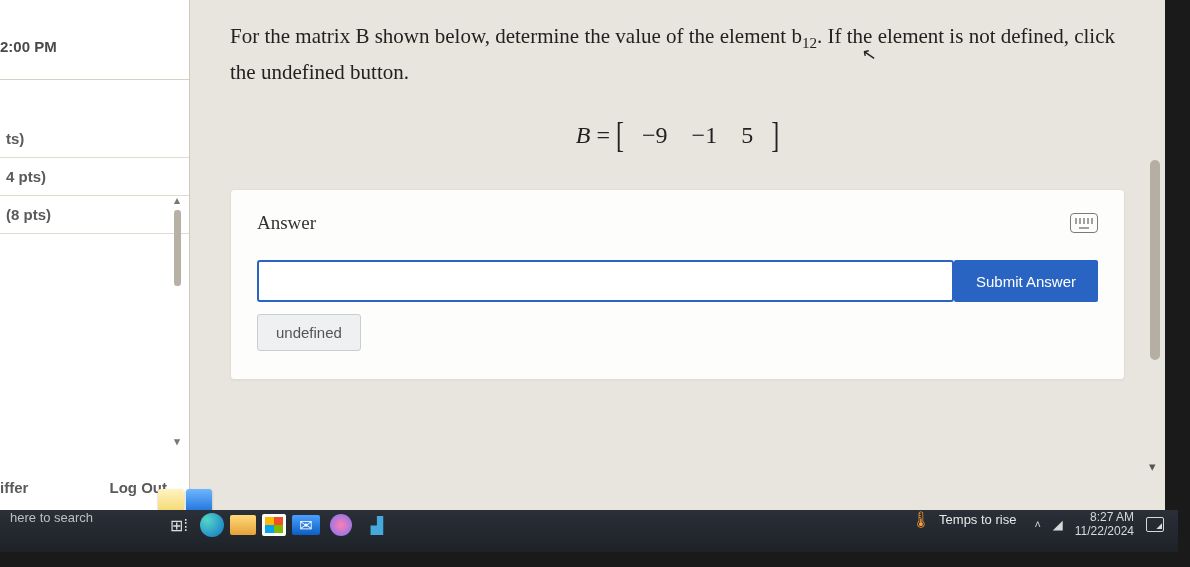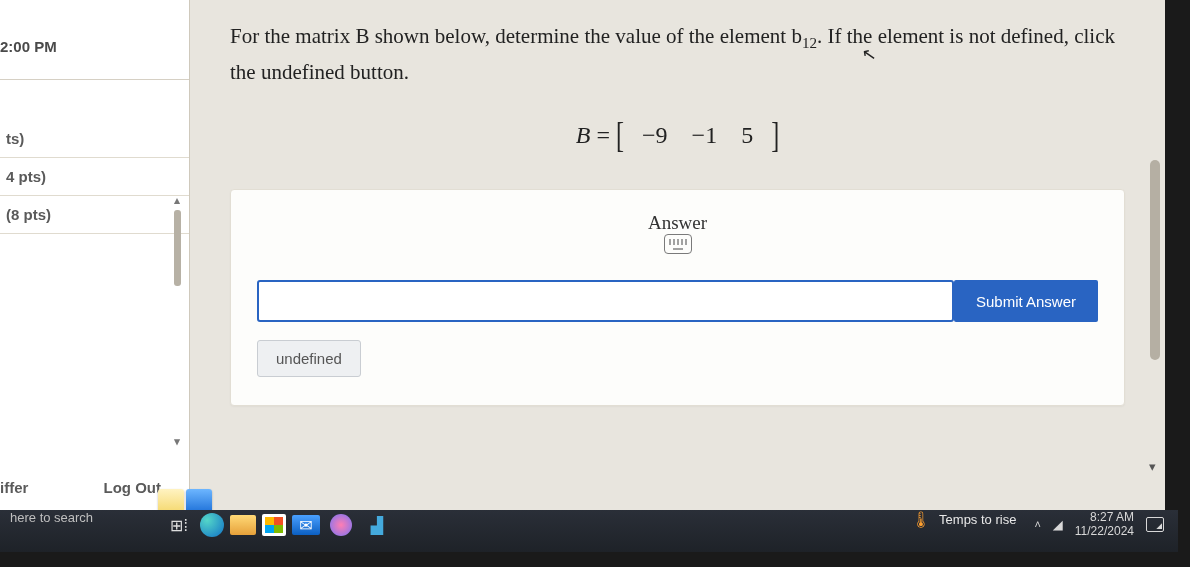--- a/index.html
+++ b/index.html
@@ -41,21 +41,21 @@
       padding: 10px 6px;
       border-bottom: 1px solid #e0dbcf;
     }
     .side-item.selected {
       background: #aab0bb;
       color: #3a3a3a;
     }
     .logout {
       position: absolute;
       bottom: 34px;
-      right: 28px;
+      right: 22px;
       color: #5a5a5a;
       font-size: 15px;
       cursor: pointer;
     }
     .iffer {
       position: absolute;
       bottom: 34px;
       left: 0;
       color: #5a5a5a;
       font-size: 15px;
@@ -111,21 +111,20 @@
       border-radius: 4px;
       padding: 22px 26px 28px 26px;
       position: relative;
       box-shadow: 0 1px 2px rgba(0,0,0,0.04);
     }
     .answer-header {
       display: flex;
       justify-content: space-between;
       align-items: center;
       margin-bottom: 26px;
-      flex-direction: column;
     }
     .answer-header span:first-child {
       font-family: Georgia, serif;
       font-size: 19px;
       color: #333;
     }
     .kbd-icon {
       width: 28px; height: 20px;
       border: 1.5px solid #7a7a7a;
       border-radius: 4px;
@@ -156,21 +155,21 @@
       background: #2964c2;
       color: #fff;
       border: none;
       height: 42px;
       padding: 0 22px;
       font-size: 15px;
       border-radius: 2px;
       cursor: pointer;
     }
     .undef-btn {
-      margin-top: 18px;
+      margin-top: 12px;
       background: #eef0f2;
       border: 1px solid #c9cdd2;
       color: #555;
       padding: 9px 18px;
       font-size: 15px;
       border-radius: 3px;
       cursor: pointer;
     }
     .taskbar {
       position: absolute;

